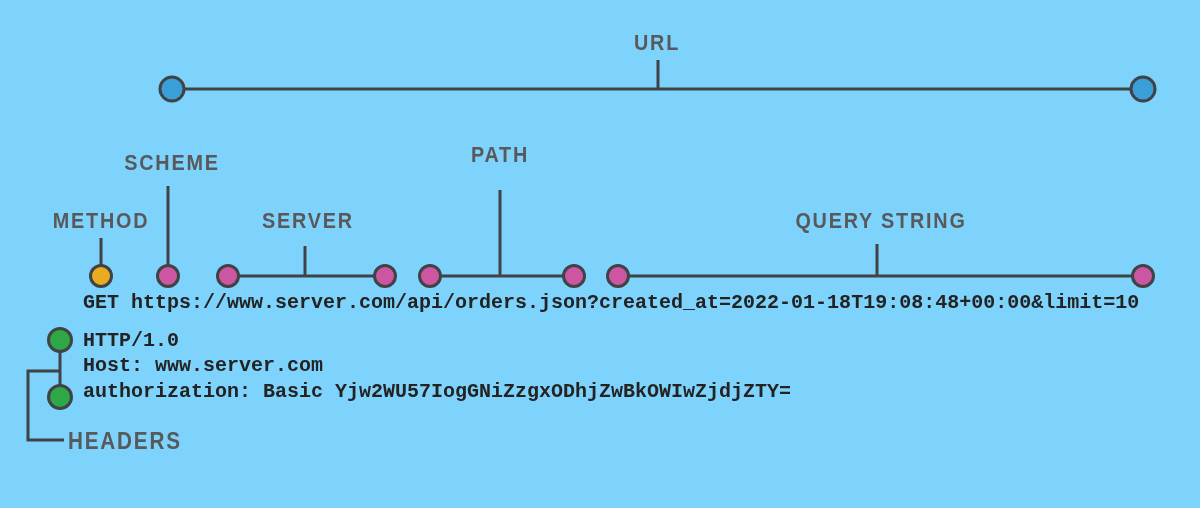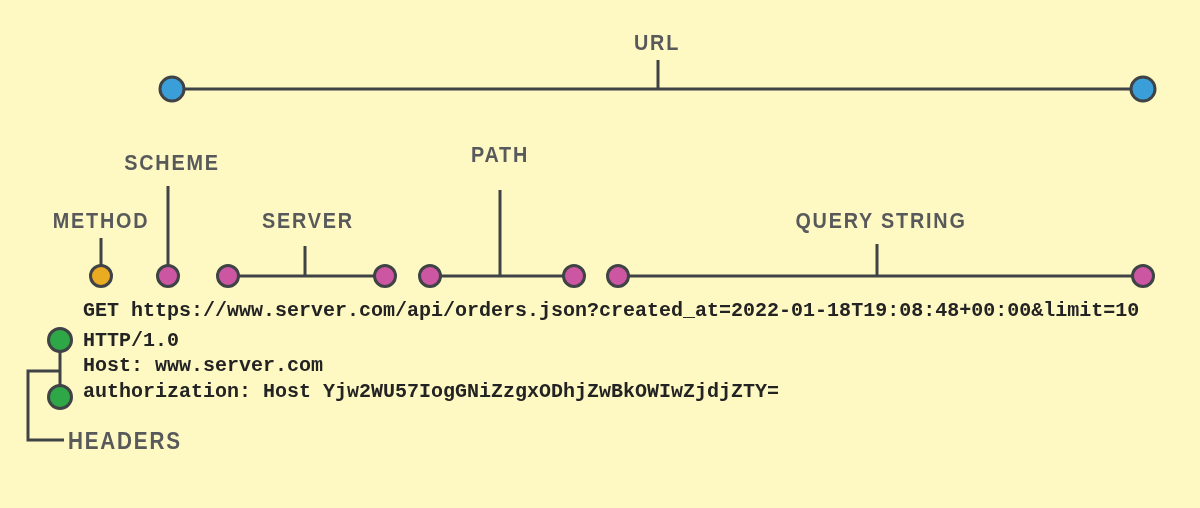--- a/index.html
+++ b/index.html
@@ -1,20 +1,20 @@
 <!DOCTYPE html>
 <html><head>
 <meta charset="utf-8">
 <style>
   html, body { margin: 0; padding: 0; background: #ffffff; }
   .canvas {
     position: relative;
     width: 1200px;
     height: 508px;
-    background: #fef9c3;
+    background: #7dd3fc;
     overflow: hidden;
     font-family: "Liberation Sans", sans-serif;
   }
   svg.diagram-layer {
     position: absolute;
     left: 0; top: 0;
     width: 1200px; height: 508px;
   }
   .lbl {
     position: absolute;
@@ -87,18 +87,18 @@
   </svg>
 
   <div class="lbl" style="left:657px; top:30px;">URL</div>
   <div class="lbl" style="left:172px; top:150px;">SCHEME</div>
   <div class="lbl" style="left:101px; top:208px;">METHOD</div>
   <div class="lbl" style="left:308px; top:208px;">SERVER</div>
   <div class="lbl" style="left:500px; top:142px;">PATH</div>
   <div class="lbl" style="left:881px; top:208px;">QUERY STRING</div>
   <div class="lbl-left" style="left:68px; top:428px;">HEADERS</div>
 
-  <div class="code-line" style="top:298px;">GET https://www.server.com/api/orders.json?created_at=2022-01-18T19:08:48+00:00&amp;limit=10</div>
+  <div class="code-line" style="top:290px;">GET https://www.server.com/api/orders.json?created_at=2022-01-18T19:08:48+00:00&amp;limit=10</div>
   <div class="code-line" style="top:328px;">HTTP/1.0</div>
   <div class="code-line" style="top:353px;">Host: www.server.com</div>
-  <div class="code-line" style="top:379px;">authorization: Host Yjw2WU57IogGNiZzgxODhjZwBkOWIwZjdjZTY=</div>
+  <div class="code-line" style="top:379px;">authorization: Basic Yjw2WU57IogGNiZzgxODhjZwBkOWIwZjdjZTY=</div>
 
 </div>
 
 </body></html>

